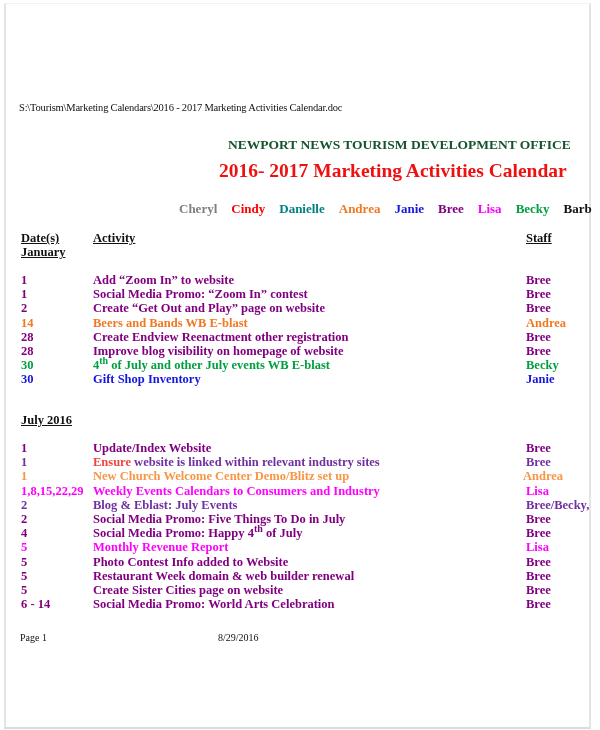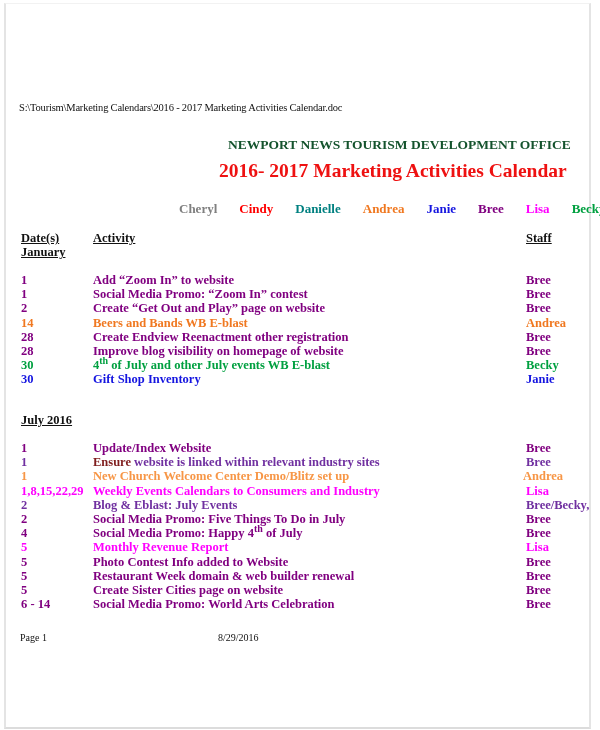--- a/index.html
+++ b/index.html
@@ -6,21 +6,21 @@
   body { width: 600px; height: 730px; position: relative; overflow: hidden;
          font-family: "Liberation Serif", "DejaVu Serif", serif; }
   .page-frame { position: absolute; left: 4px; top: 3px; width: 583px; height: 723px;
                 border-left: 2px solid #e4e4e4; border-right: 2px solid #e4e4e4;
                 border-bottom: 2px solid #dcdcdc; border-top: 1px solid #f2f2f2; }
   .abs { position: absolute; white-space: nowrap; }
   .filepath { left: 19px; top: 102px; font-size: 10.5px; color: #111; letter-spacing: -0.2px; }
   .office { left: 228px; top: 137px; font-size: 13.5px; font-weight: bold; color: #14532d; }
   .title { left: 219px; top: 160px; font-size: 19.5px; font-weight: bold; color: #ee1111; }
   .staff-legend { left: 179px; top: 201px; font-size: 13px; font-weight: bold; display: flex; }
-  .staff-legend span { margin-right: 22px; }
+  .staff-legend span { margin-right: 14px; }
   .hdr { font-size: 12.5px; font-weight: bold; color: #111; text-decoration: underline; }
   .row { position: absolute; left: 21px; width: 570px; height: 14px; font-size: 12.5px; font-weight: bold; }
   .row .date { position: absolute; left: 0; }
   .row .act { position: absolute; left: 72px; }
   .row .staff { position: absolute; left: 505px; }
   sup { font-size: 10px; line-height: 0; }
   .footer { font-size: 10px; color: #111; }
 </style>
 </head>
 <body>
@@ -93,21 +93,21 @@
 
 <div class="abs hdr" style="left:21px; top:413px;">July 2016</div>
 <div id="july-rows">
     <div class="row" style="top: 441px; color: rgb(128, 0, 128);">
       <span class="date">1</span>
       <span class="act">Update/Index Website</span>
       <span class="staff">Bree</span>
     </div>
     <div class="row" style="top: 455.2px; color: rgb(112, 48, 160);">
       <span class="date">1</span>
-      <span class="act"><span style="color: #7f1d1d;">Ensure</span> website is linked within relevant industry sites</span>
+      <span class="act"><span style="color: #ef4444;">Ensure</span> website is linked within relevant industry sites</span>
       <span class="staff">Bree</span>
     </div>
     <div class="row" style="top: 469.4px; color: rgb(247, 150, 70);">
       <span class="date">1</span>
       <span class="act">New Church Welcome Center Demo/Blitz set up</span>
       <span class="staff" style="left: 502px;">Andrea</span>
     </div>
     <div class="row" style="top: 483.6px; color: rgb(255, 0, 255);">
       <span class="date">1,8,15,22,29</span>
       <span class="act">Weekly Events Calendars to Consumers and Industry</span>

